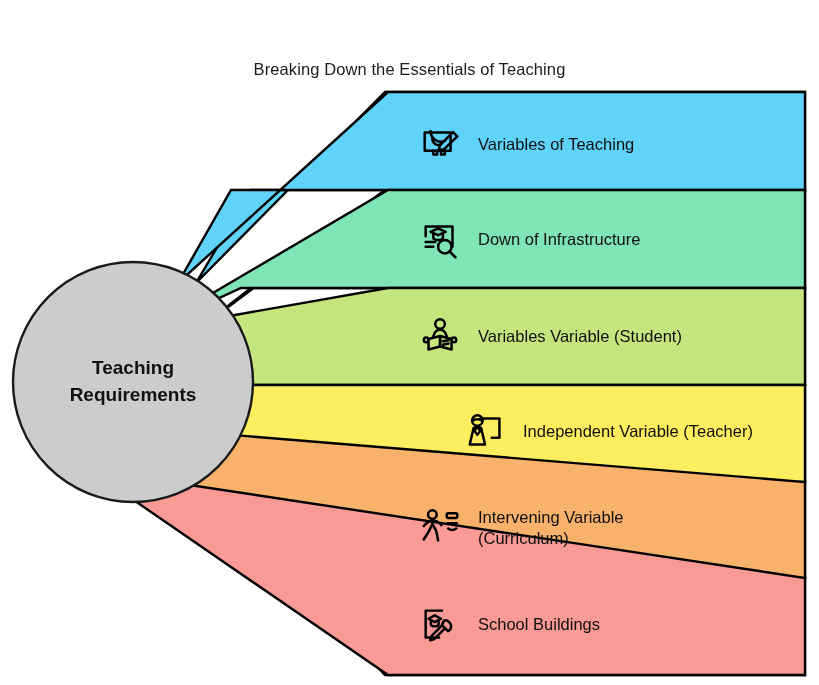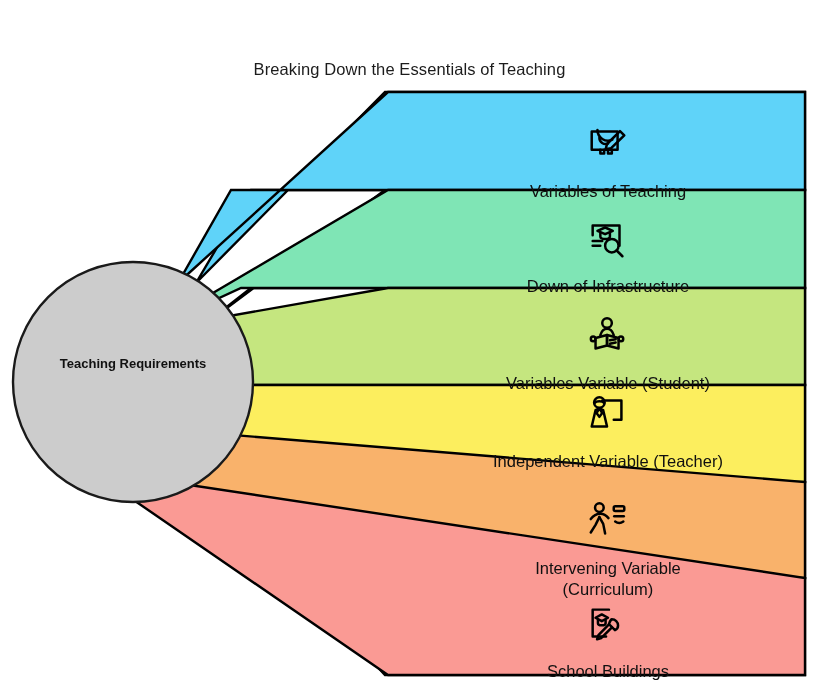--- a/index.html
+++ b/index.html
@@ -48,33 +48,32 @@
     fill: #cccccc;
     stroke: #1a1a1a;
     stroke-width: 2.4;
   }
   .hub-label {
     position: absolute;
     left: 33px;
     top: 355px;
     width: 200px;
     text-align: center;
-    font-size: 13px;
+    font-size: 19px;
     font-weight: bold;
     line-height: 1.42;
     color: #111111;
     font-family: "Liberation Sans", sans-serif;
   }
   .row {
     position: absolute;
     display: flex;
     align-items: center;
     gap: 14px;
     pointer-events: none;
-    flex-direction: column;
   }
   .row-icon {
     width: 46px;
     height: 46px;
     flex: 0 0 46px;
     display: block;
   }
   .row-icon svg {
     width: 46px;
     height: 46px;
@@ -175,21 +174,21 @@
         <path d="M18 10 H38 V30 H30"></path>
         <circle cx="15" cy="12" r="5.5"></circle>
         <path d="M10 12.5 c2 -2.5 8 -2.5 10 0"></path>
         <path d="M15 18 l-4 2 -4 17 h16 l-4 -17 Z"></path>
         <path d="M15 18 l-3 5 3 4 3 -4 Z"></path>
       </svg>
     </span>
     <span class="row-label">Independent Variable (Teacher)</span>
   </div>
 
-  <div class="row" style="left:418px; top:498px; width:380px; height:60px;text-align:center;">
+  <div class="row" style="left:418px; top:498px; width:380px; height:60px;">
     <span class="row-icon">
       <svg viewBox="0 0 48 48" fill="none" stroke="#000" stroke-width="2.6" stroke-linecap="round" stroke-linejoin="round">
         <circle cx="15" cy="10" r="4.5"></circle>
         <path d="M6 22 c3 -4 7 -5.5 10 -5.5 c3.5 0 6.5 2 8.5 4.5"></path>
         <path d="M15 20 l-4 8 -5 8"></path>
         <path d="M15 20 l4 7 2 10"></path>
         <rect x="30" y="8.5" width="11" height="5" rx="1.6"></rect>
         <path d="M30.5 19 h10"></path>
         <path d="M31.5 24.5 c3 2.2 5.5 2.2 8.5 0"></path>
       </svg>

